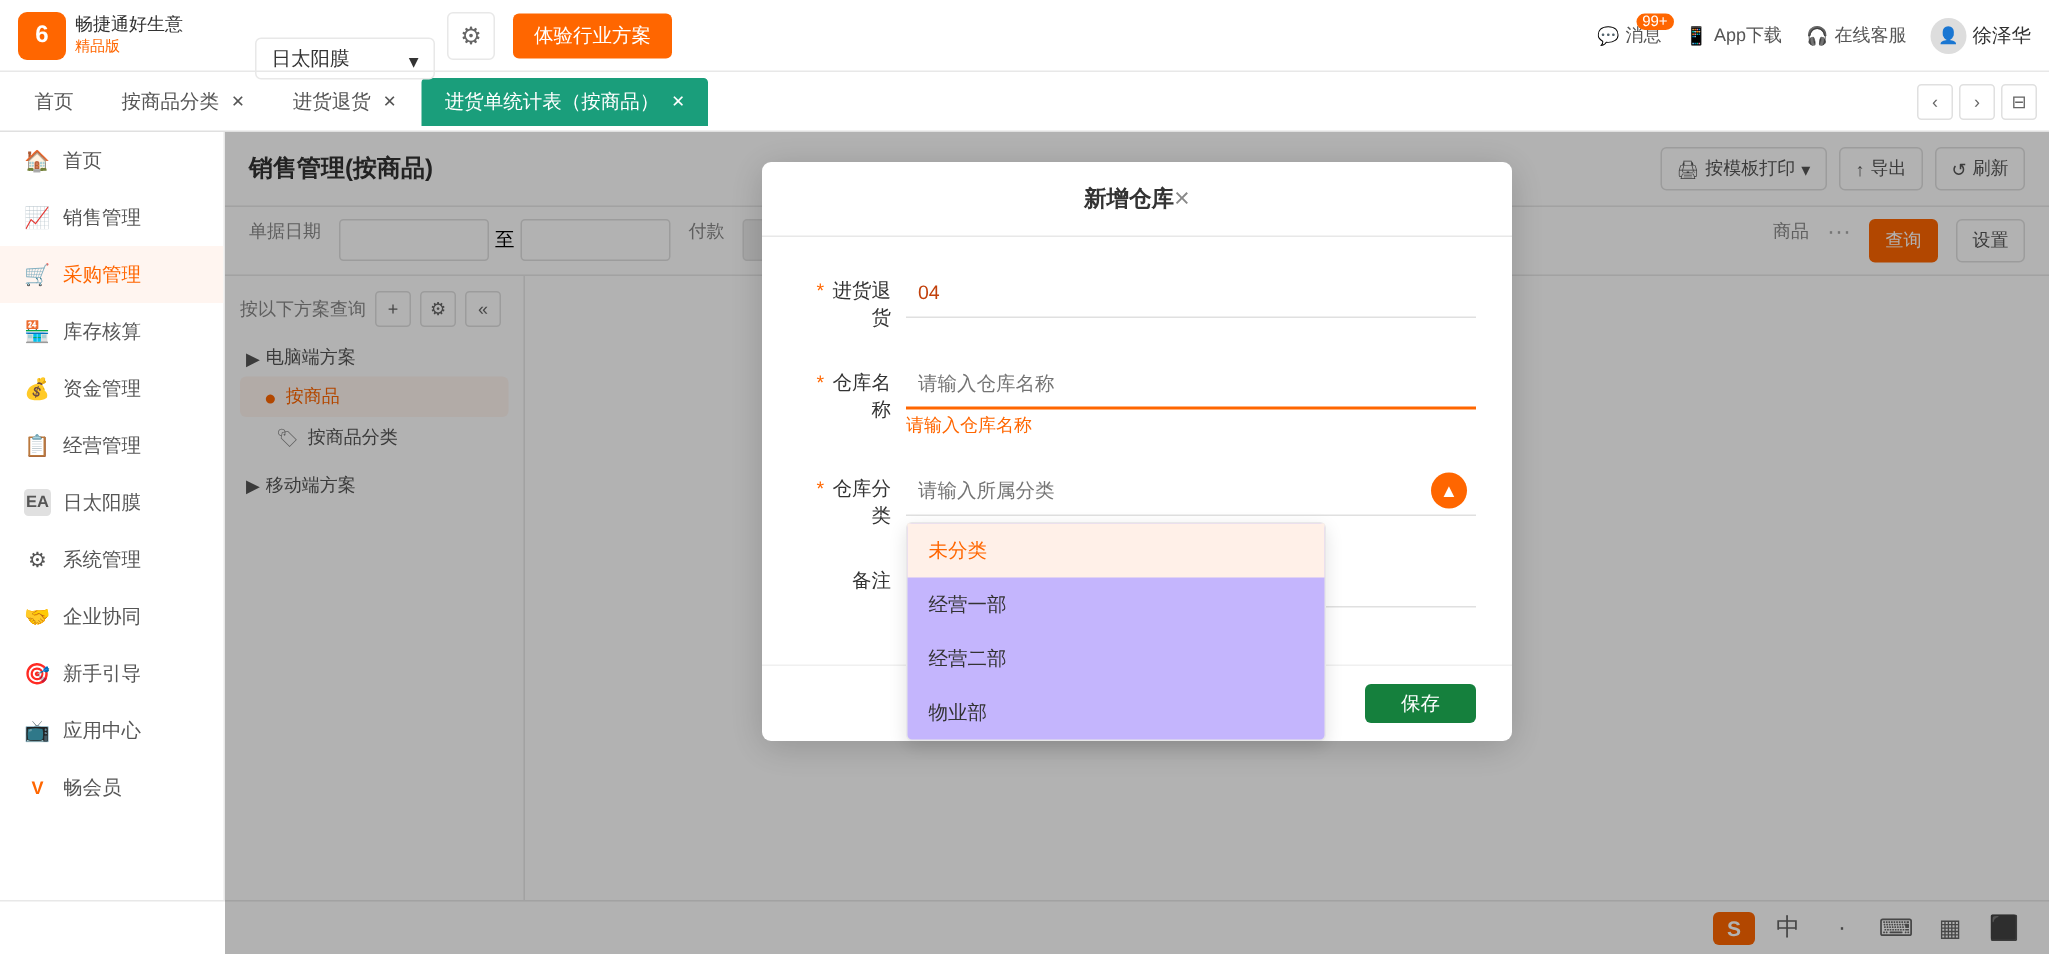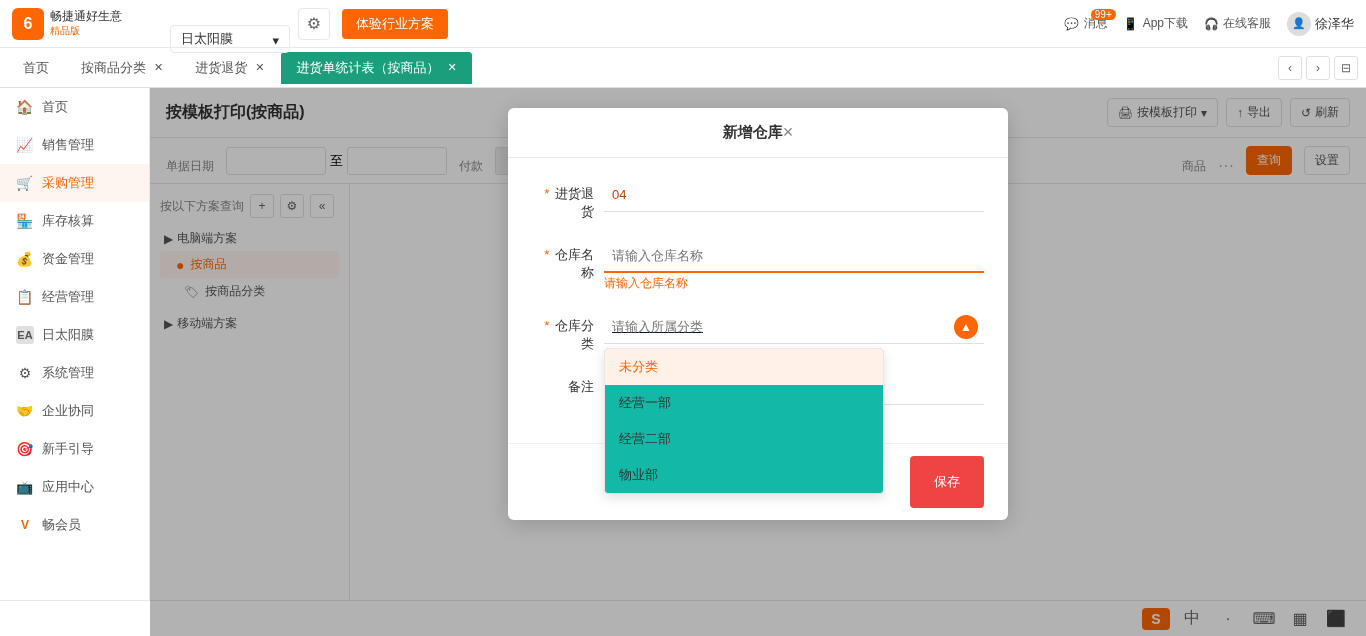--- a/index.html
+++ b/index.html
@@ -181,44 +181,44 @@
       flex: 1; height: 34px; border: none; border-bottom: 1px solid #e0e0e0;
       outline: none; font-size: 13px; padding: 0 8px; color: #c2410c; background: transparent;
     }
     .form-input.error { border-bottom: 2px solid #f60; }
     .form-input-wrap { flex: 1; position: relative; }
     .dropdown-wrap {
       flex: 1; position: relative;
     }
     .dropdown-input {
       width: 100%; height: 34px; border: none; border-bottom: 1px solid #e0e0e0;
-      outline: none; font-size: 13px; padding: 0 30px 0 8px; color: #0f172a;
-      background: transparent; cursor: pointer; text-decoration: underline;
+      outline: none; font-size: 13px; padding: 0 30px 0 8px; color: #a16207;
+      background: transparent; cursor: pointer;
     }
     .dropdown-arrow {
       position: absolute; right: 6px; top: 50%; transform: translateY(-50%);
       width: 24px; height: 24px; background: #f60; border-radius: 50%;
       display: flex; align-items: center; justify-content: center;
       cursor: pointer; color: #fff; font-size: 12px;
     }
     .dropdown-list {
       position: absolute; top: 38px; left: 0; width: 280px;
-      background: #14b8a6; border: 1px solid #e8e8e8; border-radius: 4px;
+      background: #c4b5fd; border: 1px solid #e8e8e8; border-radius: 4px;
       box-shadow: 0 4px 12px rgba(0,0,0,0.12);
       z-index: 200;
     }
     .dropdown-item {
       padding: 9px 14px; cursor: pointer; font-size: 13px; color: #333;
     }
     .dropdown-item.selected { background: #fff0e8; color: #f60; }
     .dialog-footer {
       display: flex; justify-content: flex-end; gap: 10px;
       padding: 12px 24px; border-top: 1px solid #f0f0f0;
     }
-    .btn-save { background: #ef4444; color: #fff; border: none; border-radius: 4px; padding: 17px 24px; cursor: pointer; font-size: 13px; }
+    .btn-save { background: #15803d; color: #fff; border: none; border-radius: 4px; padding: 4px 24px; cursor: pointer; font-size: 13px; }
 
     
     .bottom-bar {
       position: fixed; bottom: 0; left: 0; width: 100%; height: 36px;
       background: #fff; border-top: 1px solid #e8e8e8;
       display: flex; align-items: center; justify-content: flex-end;
       padding: 0 16px; gap: 8px; z-index: 5;
     }
     .bottom-icon { width: 28px; height: 28px; display: flex; align-items: center; justify-content: center; cursor: pointer; color: #666; font-size: 16px; }
   </style>
@@ -346,39 +346,39 @@
     </div>
     <div class="sidebar-bottom">
       <div class="sidebar-bottom-btn">⚙</div>
       <div class="sidebar-bottom-btn">🔊</div>
     </div>
   </div>
 
   <div class="content-area">
 
     <div class="page-header">
-      <span class="page-title">按模板打印(按商品)</span>
+      <span class="page-title">销售管理(按商品)</span>
       <div class="page-actions">
         <button class="action-btn">
           <span>🖨</span>
           <span>按模板打印</span>
           <span>▾</span>
         </button>
         <button class="action-btn">
           <span>↑</span>
           <span>导出</span>
         </button>
         <button class="action-btn">
           <span>↺</span>
           <span>刷新</span>
         </button>
       </div>
     </div>
 
-    <div style="background:#fff;padding:8px 16px;border-bottom:1px solid #e8e8e8;display:flex;align-items:flex-end;gap:12px;">
+    <div style="background:#fff;padding:8px 16px;border-bottom:1px solid #e8e8e8;display:flex;align-items:flex-start;gap:12px;">
       <span style="color:#888;font-size:12px;">单据日期</span>
       <div style="display:flex;gap:4px;align-items:center;">
         <input type="text" style="width: 100px; height: 28px; border: 1px solid rgb(224, 224, 224); border-radius: 3px; padding: 0px 6px; font-size: 12px;">
         <span>至</span>
         <input type="text" style="width: 100px; height: 28px; border: 1px solid rgb(224, 224, 224); border-radius: 3px; padding: 0px 6px; font-size: 12px;">
       </div>
       <span style="color:#888;font-size:12px;">付款</span>
       <select style="width:80px;height:28px;border:1px solid #e0e0e0;border-radius:3px;font-size:12px;"></select>
       <span style="color:#888;font-size:12px;margin-left:12px;">单据状态</span>
       <select style="width:80px;height:28px;border:1px solid #e0e0e0;border-radius:3px;font-size:12px;"></select>

